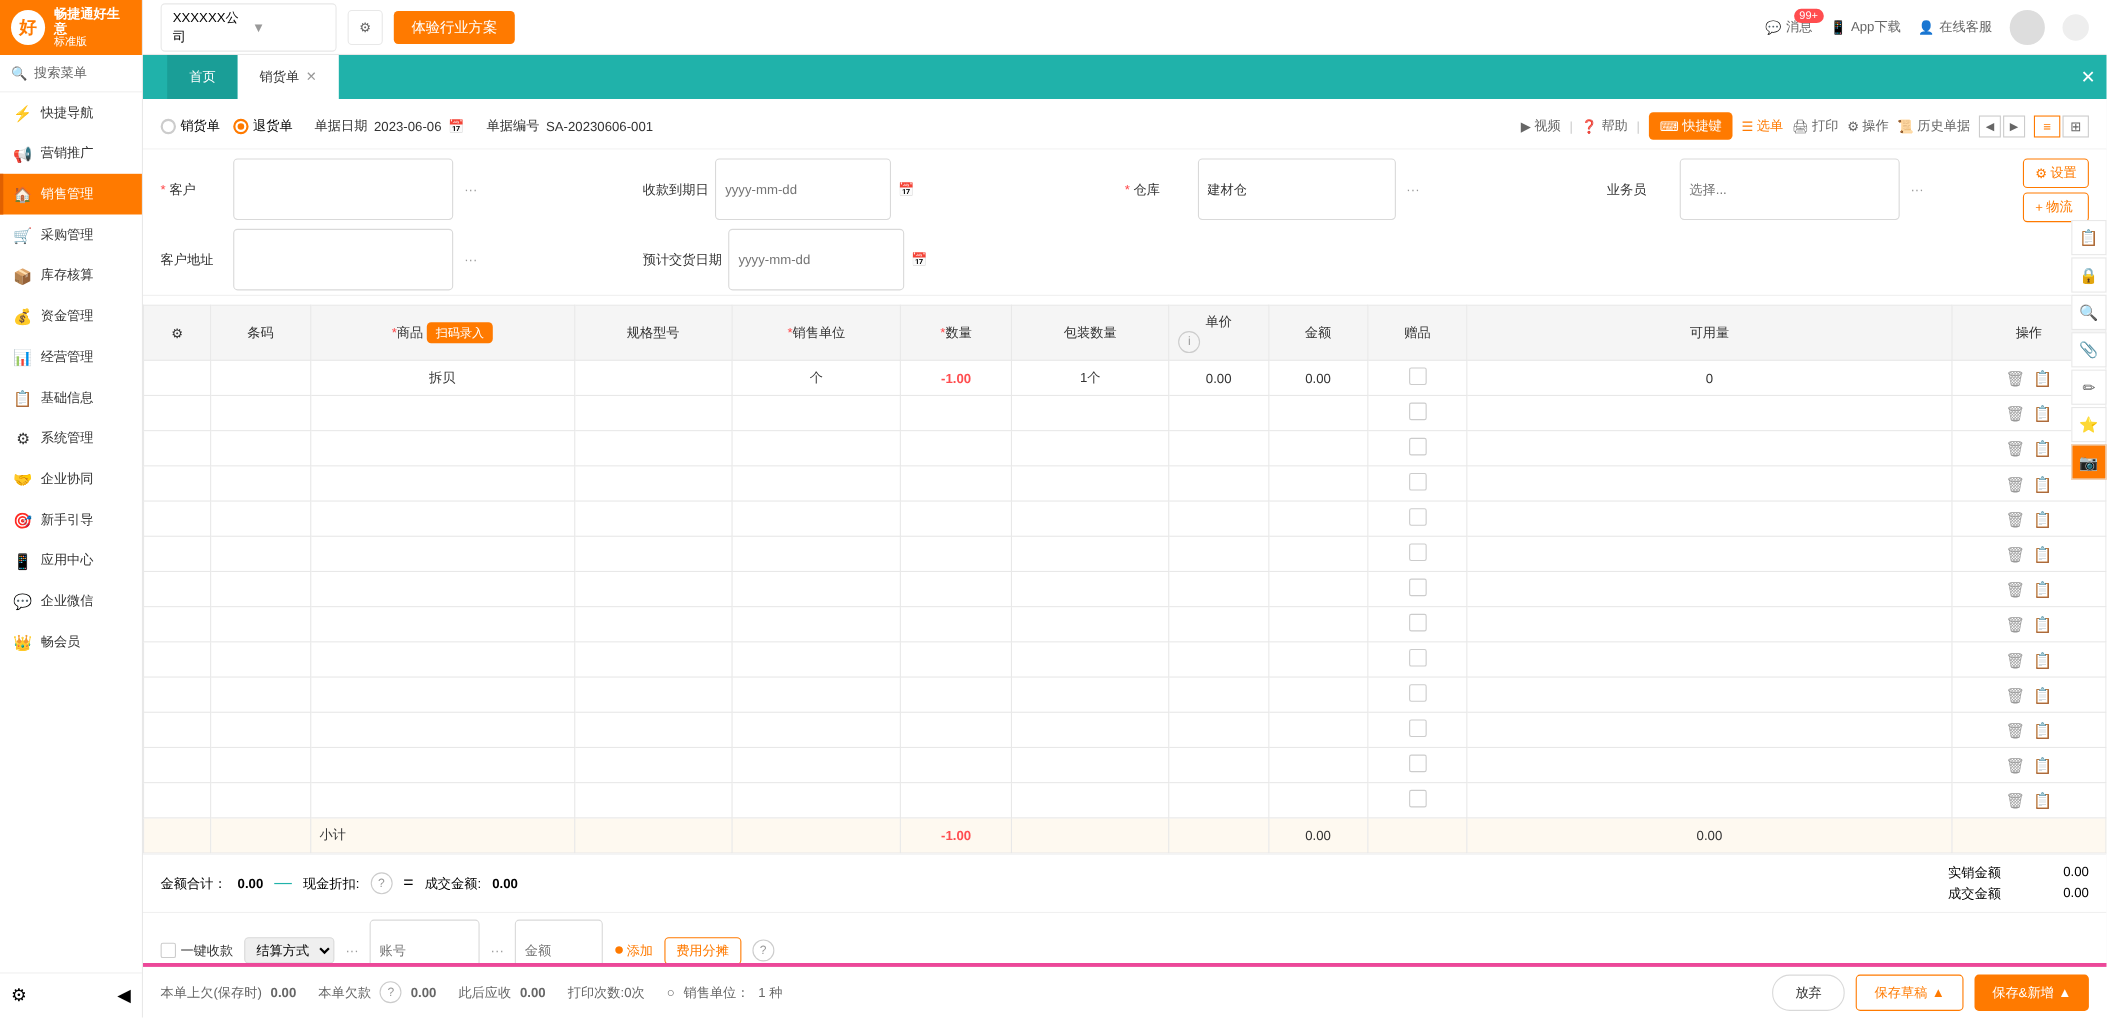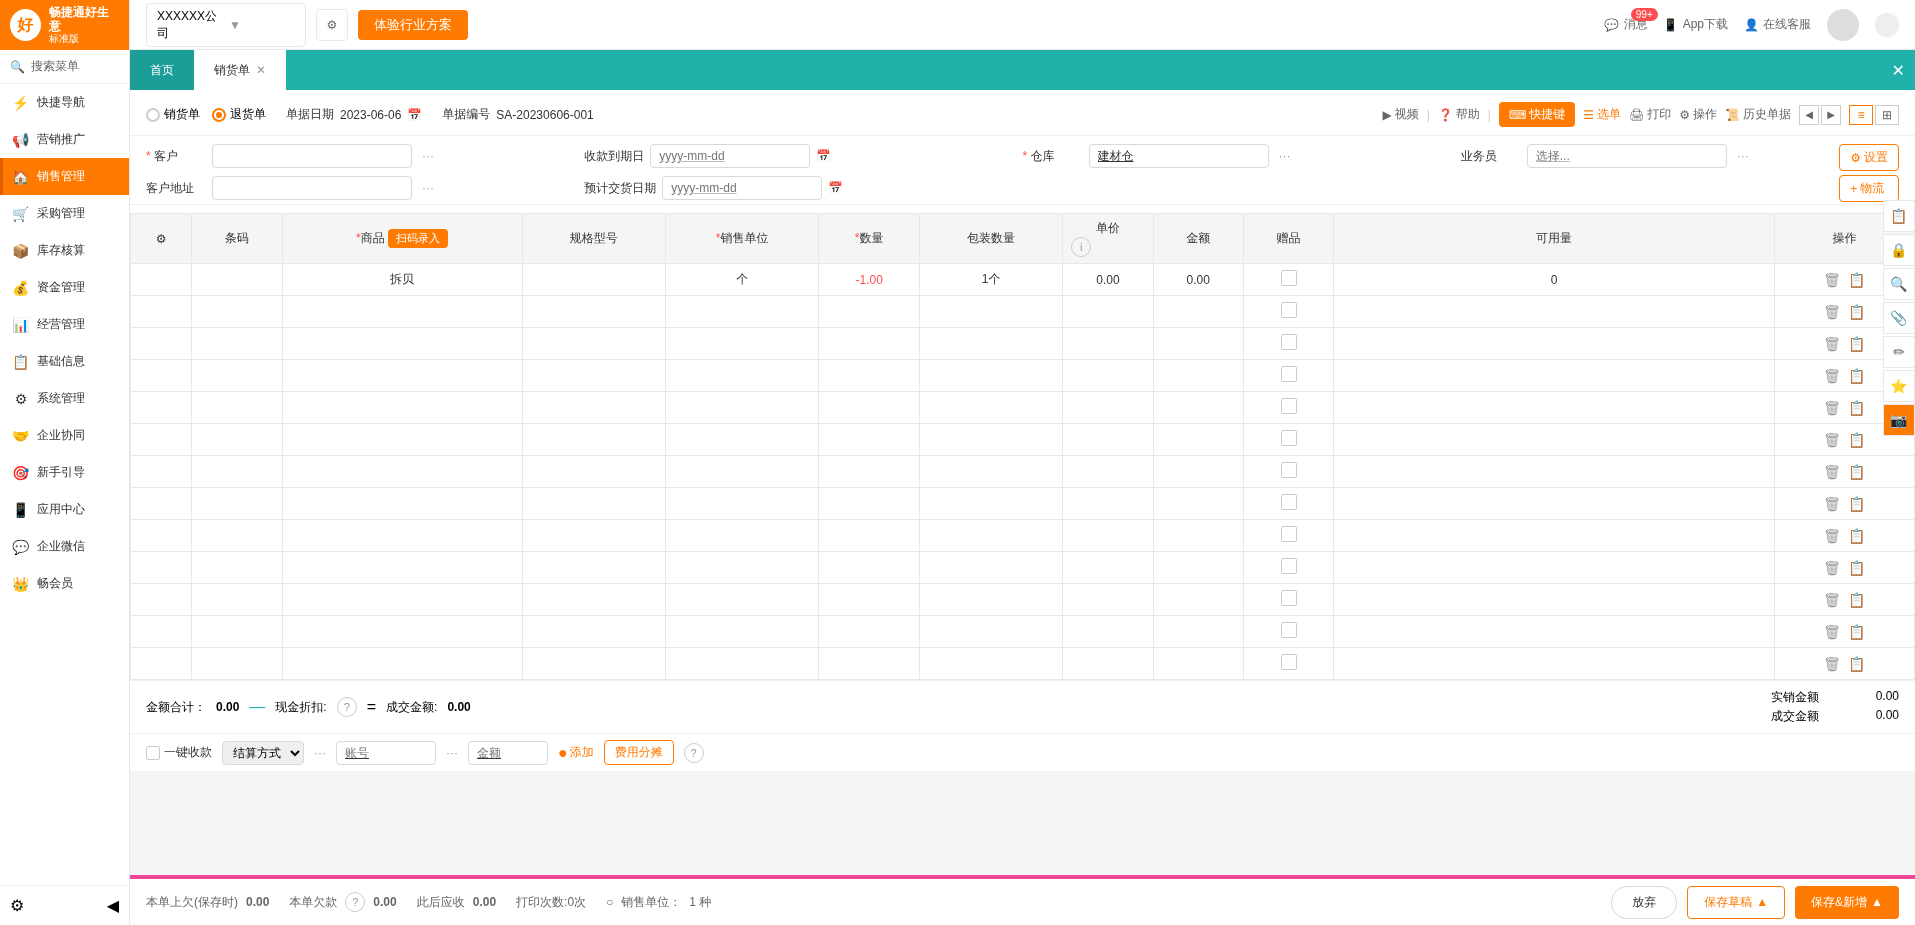--- a/index.html
+++ b/index.html
@@ -66,21 +66,21 @@
       background: #ff4d4f; color: #fff; border-radius: 10px; padding: 1px 5px;
       font-size: 10px; position: absolute; top: -8px; right: -10px;
     }
     .avatar {
       width: 32px; height: 32px; background: #ddd; border-radius: 50%;
     }
 
     
     .tab-bar {
       position: fixed; left: 130px; top: 50px; right: 0; height: 40px;
-      background: #20b2aa; display: flex; align-items: stretch; z-index: 98;
+      background: #20b2aa; display: flex; align-items: stretch; z-index: 98; padding-left: 22px;
     }
     .tab-item {
       padding: 0 20px; display: flex; align-items: center; cursor: pointer;
       color: rgba(255,255,255,0.8); gap: 6px; font-size: 13px;
     }
     .tab-item.home { background: #1a9e97; color: #fff; }
     .tab-item.active { background: #fff; color: #333; border-radius: 0; }
     .tab-close { color: #999; font-size: 12px; }
     .tab-bar-right { margin-left: auto; display: flex; align-items: center; padding-right: 10px; }
     .tab-bar-close { color: #fff; cursor: pointer; font-size: 16px; }
@@ -108,22 +108,22 @@
     .form-field-inline label { color: #333; white-space: nowrap; }
     .form-actions-right {
       margin-left: auto; display: flex; align-items: center; gap: 8px;
     }
     .action-link { color: #666; cursor: pointer; display: flex; align-items: center; gap: 3px; }
     .action-btn-orange { background: #ff7a00; color: #fff; border: none; border-radius: 4px; padding: 4px 10px; cursor: pointer; display: flex; align-items: center; gap: 3px; }
     .form-row { display: flex; align-items: center; gap: 6px; }
     .form-label { color: #333; white-space: nowrap; min-width: 60px; }
     .form-label.required::before { content: '* '; color: #ff4d4f; }
     .form-input {
-      flex: 1; border: 1px solid #d9d9d9; border-radius: 4px; padding: 4px 8px;
-      color: #333; outline: none; min-width: 0; text-decoration: underline;
+      flex: 1; border: 1px solid #d9d9d9; border-radius: 4px; padding: 20px 8px;
+      color: #333; outline: none; min-width: 0;
     }
     .form-input.placeholder { color: #bbb; }
     .dotted-link { color: #999; cursor: pointer; margin-left: 4px; }
     .settings-btn {
       background: #fff; border: 1px solid #ff7a00; color: #ff7a00; border-radius: 4px;
       padding: 4px 10px; cursor: pointer; display: flex; align-items: center; gap: 3px; font-size: 12px;
     }
     .logistics-btn {
       background: #fff; border: 1px solid #ff7a00; color: #ff7a00; border-radius: 4px;
       padding: 4px 10px; cursor: pointer; display: flex; align-items: center; gap: 3px; font-size: 12px;
@@ -137,21 +137,21 @@
       width: 100%; border-collapse: collapse; font-size: 12px;
     }
     .data-table th {
       background: #f5f5f5; border: 1px solid #e8e8e8; padding: 6px 8px;
       text-align: center; white-space: nowrap; color: #333; font-weight: normal;
     }
     .data-table td {
       border: 1px solid #e8e8e8; padding: 5px 8px; text-align: center;
       color: #333; height: 32px;
     }
-    .data-table td.red { color: #ff4d4f; }
+    .data-table td.red { color: #ff4d4f; font-weight: bold; }
     .subtotal-row td { background: #fef9f0; color: #333; font-weight: normal; }
     .subtotal-row td.red { color: #ff4d4f; }
 
     
     .scan-btn {
       background: #ff7a00; color: #fff; border: none; border-radius: 4px;
       padding: 2px 8px; cursor: pointer; font-size: 11px;
     }
 
     
@@ -712,20 +712,34 @@
       <td></td>
       <td style="text-align:center;">
         <span class="checkbox-cell"></span>
       </td>
       <td></td>
       <td style="white-space:nowrap;">
         <button class="icon-btn">🗑</button>
         <button class="icon-btn">📋</button>
       </td>
     </tr>
+            <tr class="subtotal-row">
+    <td></td>
+    <td></td>
+    <td style="text-align:left; padding-left:8px;">小计</td>
+    <td></td>
+    <td></td>
+    <td class="red">-1.00</td>
+    <td></td>
+    <td></td>
+    <td>0.00</td>
+    <td></td>
+    <td>0.00</td>
+    <td></td>
+  </tr>
           </tbody>
       </table>
     </div>
 
     <div class="footer-calc">
       <span>金额合计：</span>
       <span style="font-weight:bold;">0.00</span>
       <span style="color:#20b2aa; font-size:16px;">—</span>
       <span>现金折扣:</span>
       <span class="icon-circle">?</span>

